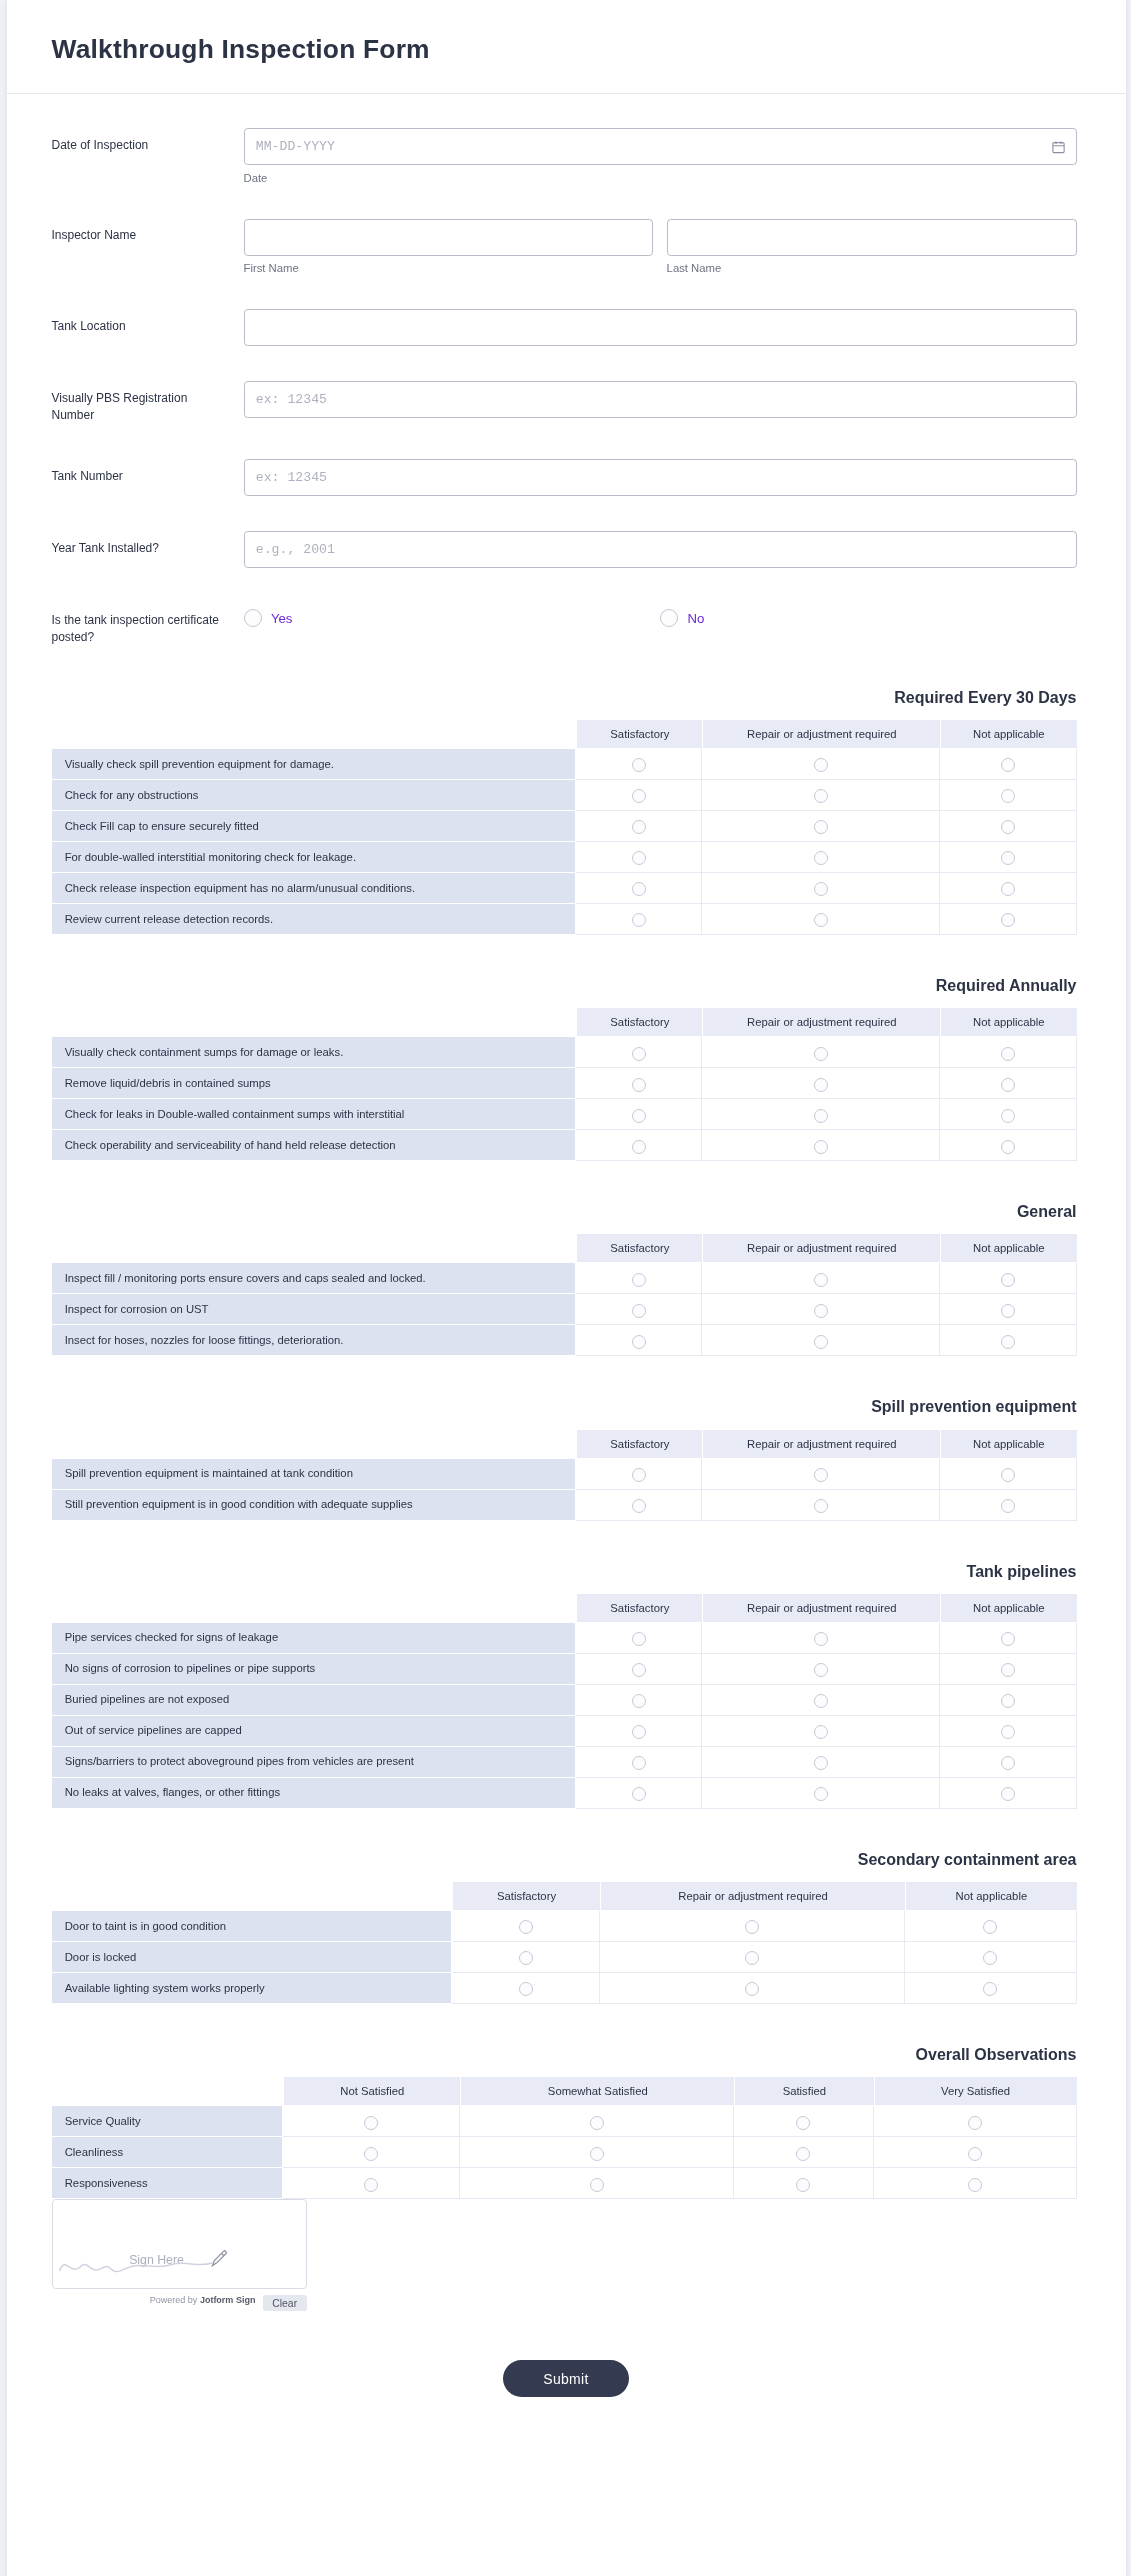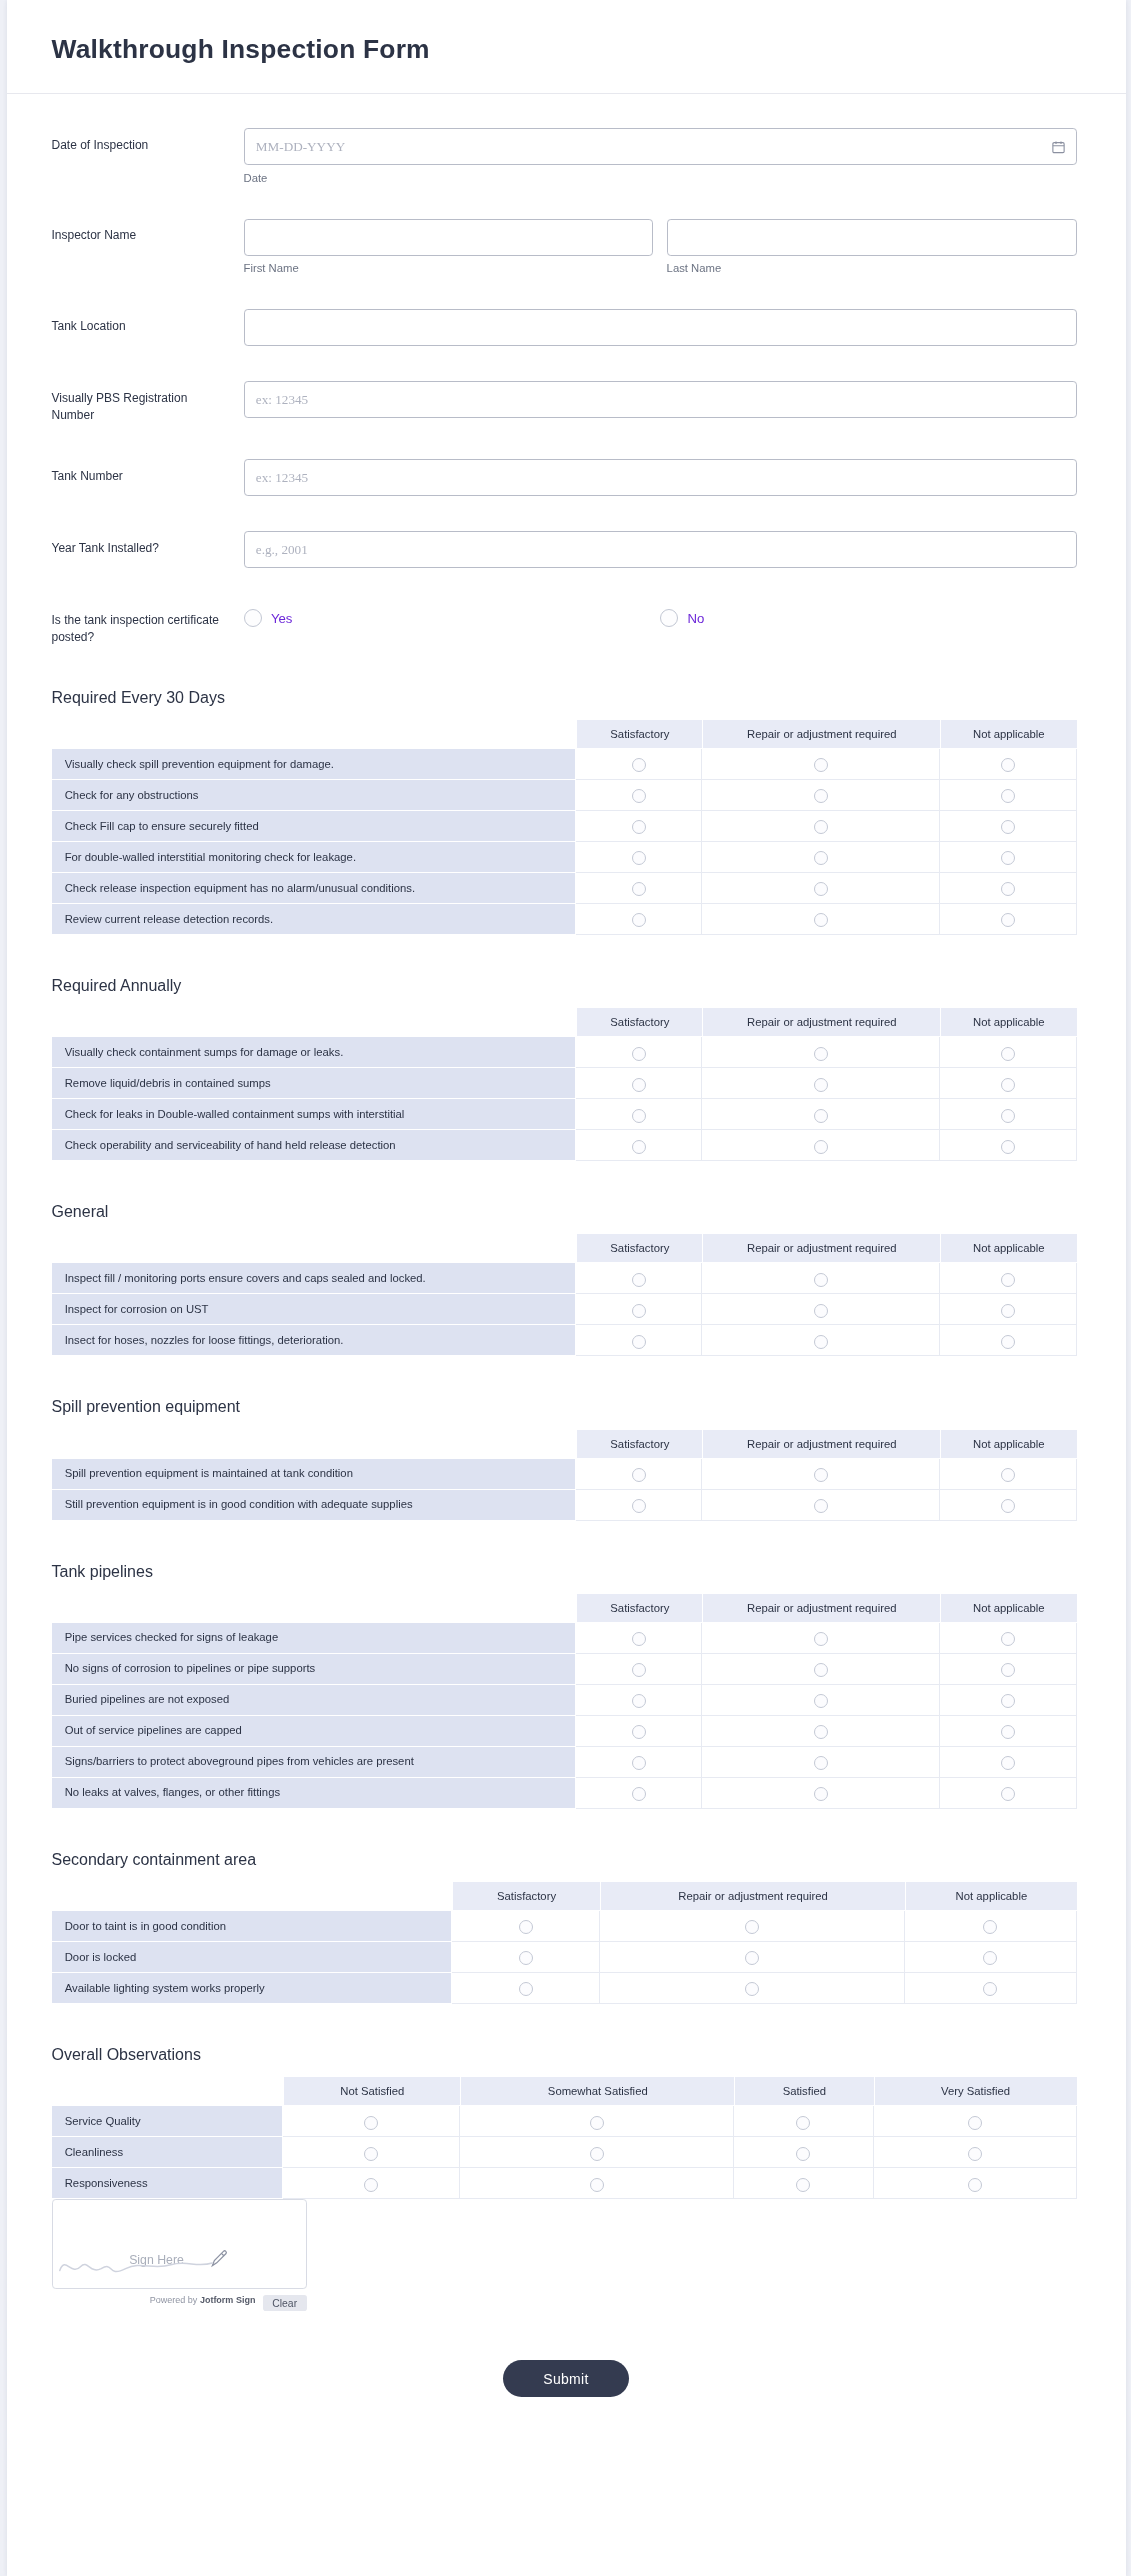--- a/index.html
+++ b/index.html
@@ -42,21 +42,21 @@
   }
   .fcontrol { flex: 1; }
   .input-wrap { position: relative; }
   .text-input {
     width: 100%;
     height: 37px;
     border: 0.9px solid #b8bcc8;
     border-radius: 3.8px;
     padding: 0 32px 0 11.3px;
     font-size: 13.2px;
-    font-family: Liberation Serif, serif;
+    font-family: Liberation Mono, monospace;
     color: #2c3345;
     background: #fff;
   }
   .text-input.noicon { padding-right: 11.3px; }
   .text-input::placeholder { color: #aeb2bf; opacity: 1; }
   .cal-btn {
     position: absolute;
     right: 9.4px; top: 50%;
     transform: translateY(-50%);
     width: 17px; height: 17px;
@@ -75,22 +75,23 @@
     border: 0.9px solid #c2c7d3;
     background: #fdfdfe;
     display: inline-block;
     flex: none;
   }
   .radio-text { font-size: 13.2px; color: #6d28d9; }
   
   .section-title {
     margin: 42px 49px 13.2px 45px;
     font-size: 16px;
-    font-weight: 400;
+    font-weight: 700;
     color: #2c3345;
+    text-align: right;
   }
   
   .matrix { margin: 0 49px 0 45px; }
   .matrix-table {
     width: 100%;
     border-collapse: separate;
     border-spacing: 0;
     table-layout: fixed;
   }
   .matrix-table th {

